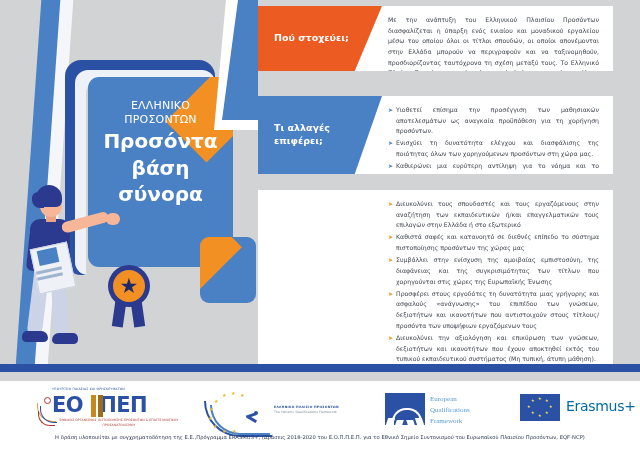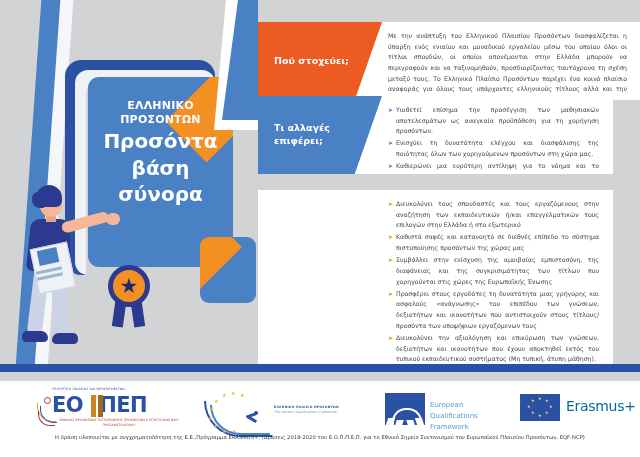--- a/index.html
+++ b/index.html
@@ -107,21 +107,21 @@
     left: 0;
     top: 22px;
     width: 145px;
     text-align: center;
     color: #ffffff;
     line-height: 1.28;
   }
   .title-small {
     font-size: 11px;
     letter-spacing: 0.2px;
-    font-weight: 700;
+    font-weight: 400;
   }
   .title-big {
     font-size: 20px;
     font-weight: bold;
     line-height: 1.18;
     margin-top: 3px;
   }
 
   
   .stripe-blue {
@@ -228,21 +228,21 @@
     height: 368px;
   }
 
   .section {
     position: absolute;
     left: 0;
     width: 355px;
     background: #ffffff;
     overflow: hidden;
   }
-  .sec-1 { top: 16px;   height: 78px; padding-left: 28px; }
+  .sec-1 { top: 0px;   height: 65px; }
   .sec-2 { top: 90px;  height: 78px; }
   .sec-3 { top: 184px; height: 178px; }
 
   .tab {
     position: absolute;
     left: 0;
     top: 0;
     height: 100%;
     width: 124px;
     clip-path: polygon(0% 0%, 100% 0%, 78% 100%, 0% 100%);
@@ -385,22 +385,22 @@
   }
   .eqf-arch {
     position: absolute; left: 7px; bottom: 0; width: 26px; height: 15px;
     border: 2.5px solid #ffffff; border-bottom: none; border-radius: 14px 14px 0 0;
   }
   .eqf-bar1 { position:absolute; left:2px; bottom:0; width:7px; height:7px; background:#ffffff; transform:skewX(-18deg); }
   .eqf-bar2 { position:absolute; left:11px; bottom:0; width:7px; height:5px; background:#ffffff; transform:skewX(-18deg); }
   .eqf-bar3 { position:absolute; left:22px; bottom:0; width:7px; height:5px; background:#ffffff; transform:skewX(18deg); }
   .eqf-bar4 { position:absolute; left:31px; bottom:0; width:7px; height:7px; background:#ffffff; transform:skewX(18deg); }
   .eqf-text {
-    position: absolute; left: 45px; top: 7px; width: 80px;
-    color: #5b9bd5; font-size: 7px; line-height: 1.55;
+    position: absolute; left: 45px; top: 1px; width: 80px;
+    color: #5b9bd5; font-size: 7px; line-height: 1.55; font-family: Liberation Serif, serif;
   }
 
   
   .logo-erasmus { position: absolute; left: 520px; top: 9px; width: 115px; height: 34px; }
   .eras-flag {
     position: absolute; left: 0; top: 0; width: 40px; height: 27px;
     background: #2b51a4; overflow: hidden;
   }
   .eras-star { position: absolute; color: #ffe14d; font-size: 4px; line-height: 4px; }
   .eras-text {

